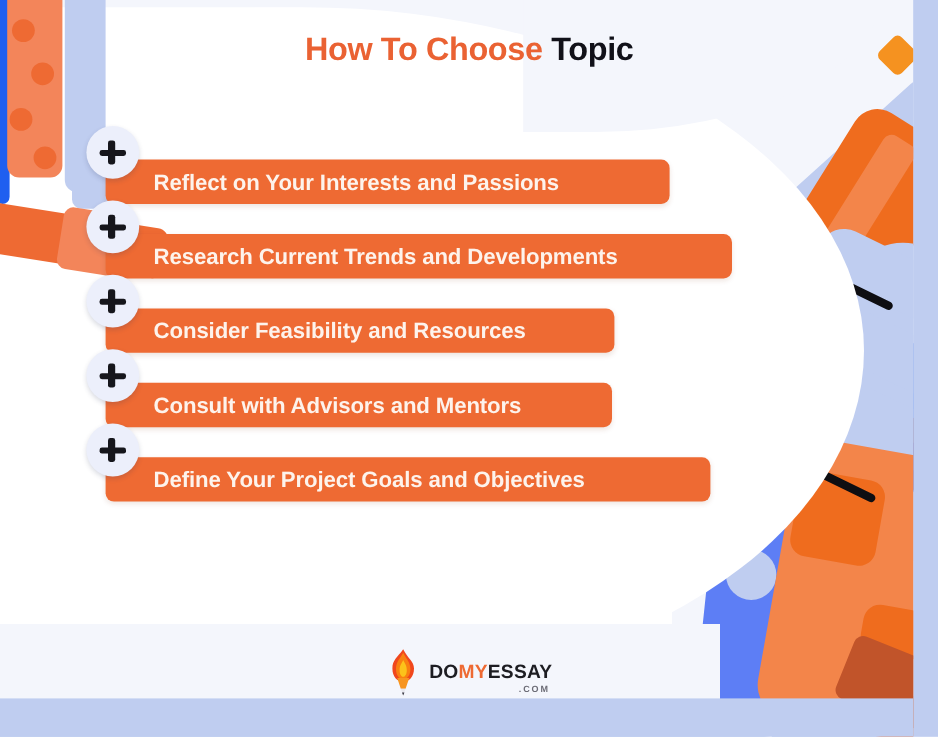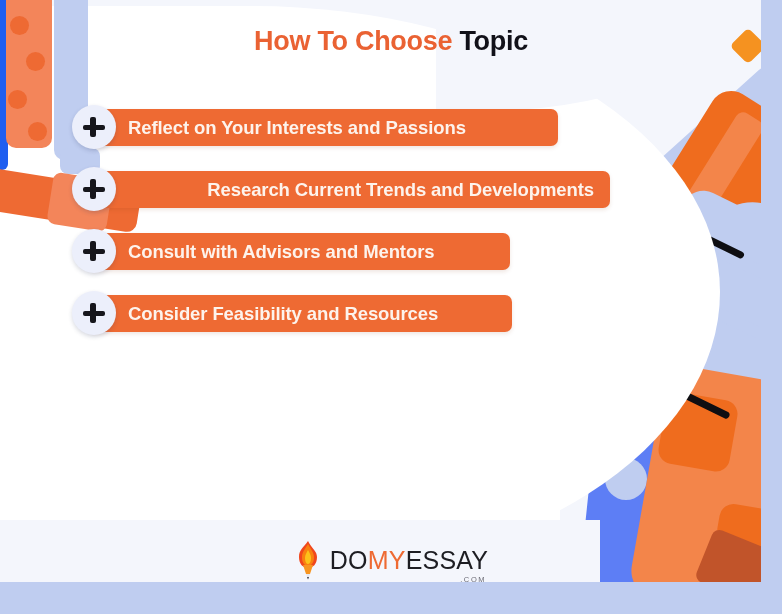--- a/index.html
+++ b/index.html
@@ -315,21 +315,21 @@
     z-index:3;
   }
   .plus::before, .plus::after {
     content:""; position:absolute;
     background:#16161c; border-radius:2px;
   }
   .plus::before { left:11px; top:19.5px; width:22px; height:5.5px; }
   .plus::after  { left:18.25px; top:12px; width:5.5px; height:20px; }
 
   .bar {
-    position:absolute; left:88px; top:4px;
+    position:absolute; left:88px; top:28px;
     height:37px;
     background:#ee6a33;
     border-radius:7px;
     z-index:2;
     display:flex; align-items:center;
     box-shadow:0 2px 4px rgba(120,50,20,.12);
   }
   .bar span {
     color:#fdf3ec;
     font-size:18.5px;
@@ -342,27 +342,27 @@
 
   
   .logo {
     position:absolute; left:0; top:540px; width:782px;
     display:flex; align-items:center; justify-content:center;
     gap:8px;
   }
   .flame { position:relative; width:28px; height:40px; }
   .logo-text { position:relative; padding-top:1px; }
   .logo-text .wm {
-    font-size:25px; font-weight:normal; letter-spacing:0.2px;
+    font-size:16px; font-weight:bold; letter-spacing:0.2px;
     color:#1d1d22;
   }
   .logo-text .wm .o { color:#ee6a33; }
   .logo-text .dotcom {
     position:absolute; right:2px; bottom:-9px;
-    font-size:7.5px; font-weight:normal; letter-spacing:1.6px;
+    font-size:7.5px; font-weight:bold; letter-spacing:1.6px;
     color:#6c6c76;
   }
 </style>
 </head>
 <body>
 
 <div id="canvas">
 
   <div class="bg-layer">
     <div class="white-card"></div>
@@ -435,39 +435,45 @@
       <div class="row">
         <div class="plus"></div>
         <div class="bar" style="width:470px;">
           <span>Reflect on Your Interests and Passions</span>
         </div>
       </div>
 
 
       <div class="row">
         <div class="plus"></div>
-        <div class="bar" style="width:522px;justify-content:flex-end;">
+        <div class="bar" style="width:522px;">
           <span>Research Current Trends and Developments</span>
+        </div>
+      </div>
+
+      <div class="row">
+        <div class="plus"></div>
+        <div class="bar" style="width:424px;">
+          <span>Consider Feasibility and Resources</span>
         </div>
       </div>
 
       <div class="row">
         <div class="plus"></div>
         <div class="bar" style="width:422px;">
           <span>Consult with Advisors and Mentors</span>
         </div>
       </div>
 
       <div class="row">
         <div class="plus"></div>
-        <div class="bar" style="width:424px;">
-          <span>Consider Feasibility and Resources</span>
+        <div class="bar" style="width:504px;">
+          <span>Define Your Project Goals and Objectives</span>
         </div>
       </div>
-
 
 
     </div>
 
     <div class="logo">
       <span class="flame">
         <svg width="28" height="40" viewBox="0 0 28 40">
           <path d="M14 1 C9 8 5 10 5 17 C5 24 9 28 14 28 C19 28 23 24 23 17 C23 11 18 9 14 1 Z" fill="#f0471d"></path>
           <path d="M14 4 C10.5 10 8 12 8 17.5 C8 23 11 26 14 26 C17 26 20 23 20 17.5 C20 12 17 10 14 4 Z" fill="#f98010"></path>
           <path d="M14 10 C12 14 11 15 11 18.5 C11 22 12.5 24 14 24 C15.5 24 17 22 17 18.5 C17 15 16 14 14 10 Z" fill="#fcc21a"></path>

